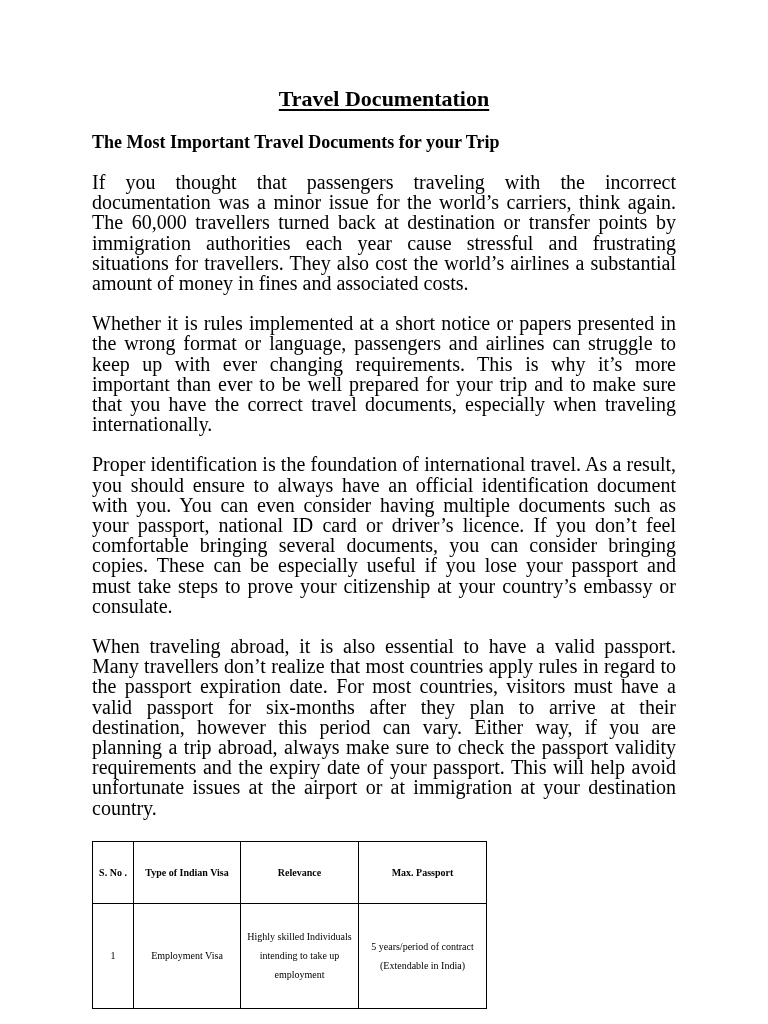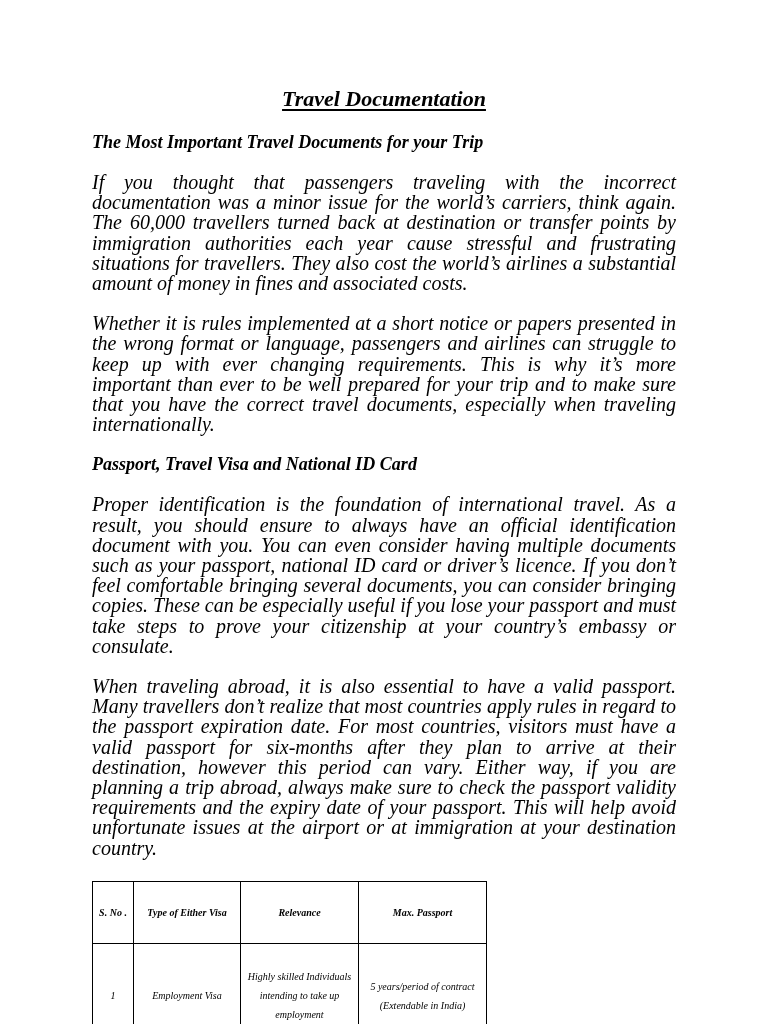--- a/index.html
+++ b/index.html
@@ -15,21 +15,20 @@
     color: #000000;
     overflow: hidden;
   }
   .page {
     position: absolute;
     left: 0;
     top: 0;
     width: 768px;
     height: 720px;
     background: #ffffff;
-    font-style: italic;
   }
   .content {
     position: absolute;
     left: 92px;
     top: 0;
     width: 584px;
   }
 
   .doc-title {
     text-align: center;
@@ -103,38 +102,37 @@
   <div class="content">
 
     <h1 class="doc-title"><span>Travel Documentation</span></h1>
 
     <h2 class="subhead">The Most Important Travel Documents for your Trip</h2>
 
     <p class="body-par">If you thought that passengers traveling with the incorrect documentation was a minor issue for the world’s carriers, think again. The 60,000 travellers turned back at destination or transfer points by immigration authorities each year cause stressful and frustrating situations for travellers. They also cost the world’s airlines a substantial amount of money in fines and associated costs.</p>
 
     <p class="body-par">Whether it is rules implemented at a short notice or papers presented in the wrong format or language, passengers and airlines can struggle to keep up with ever changing requirements. This is why it’s more important than ever to be well prepared for your trip and to make sure that you have the correct travel documents, especially when traveling internationally.</p>
 
-    <h2 class="subhead">Passport, Travel Visa and National ID Card</h2>
 
     <p class="body-par">Proper identification is the foundation of international travel. As a result, you should ensure to always have an official identification document with you. You can even consider having multiple documents such as your passport, national ID card or driver’s licence. If you don’t feel comfortable bringing several documents, you can consider bringing copies. These can be especially useful if you lose your passport and must take steps to prove your citizenship at your country’s embassy or consulate.</p>
 
     <p class="body-par">When traveling abroad, it is also essential to have a valid passport. Many travellers don’t realize that most countries apply rules in regard to the passport expiration date. For most countries, visitors must have a valid passport for six-months after they plan to arrive at their destination, however this period can vary. Either way, if you are planning a trip abroad, always make sure to check the passport validity requirements and the expiry date of your passport. This will help avoid unfortunate issues at the airport or at immigration at your destination country.</p>
 
     <div class="visa-table-wrap">
       <table class="visa-table">
         <colgroup>
           <col class="c1">
           <col class="c2">
           <col class="c3">
           <col class="c4">
         </colgroup>
         <thead>
           <tr>
             <th class="th-sno">S. No .</th>
-            <th>Type of Either Visa</th>
+            <th>Type of Indian Visa</th>
             <th>Relevance</th>
             <th>Max. Passport</th>
           </tr>
         </thead>
         <tbody>
           <tr class="row-data">
             <td>1</td>
             <td class="nowrap-break">Employment Visa</td>
             <td>Highly skilled Individuals intending to take up employment</td>
             <td>5 years/period of contract (Extendable in India)</td>

